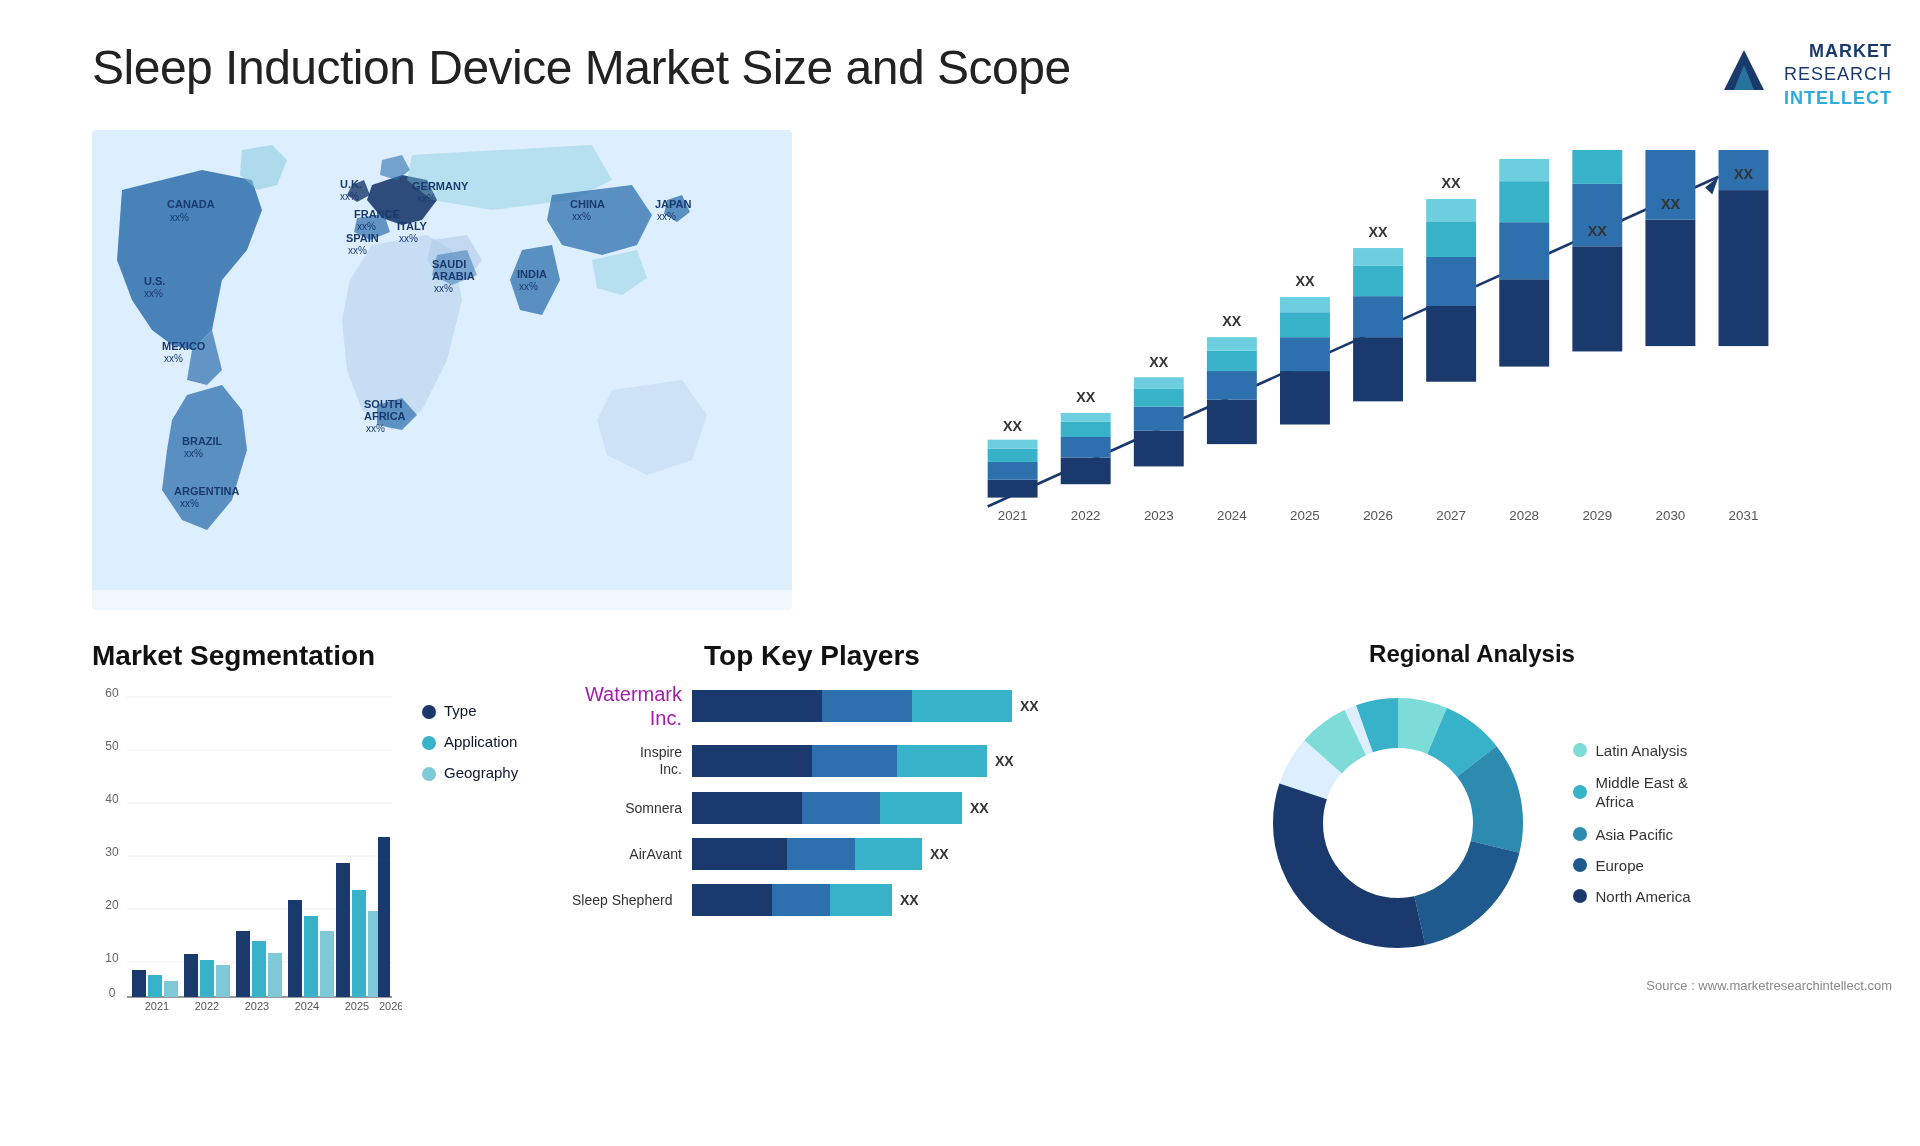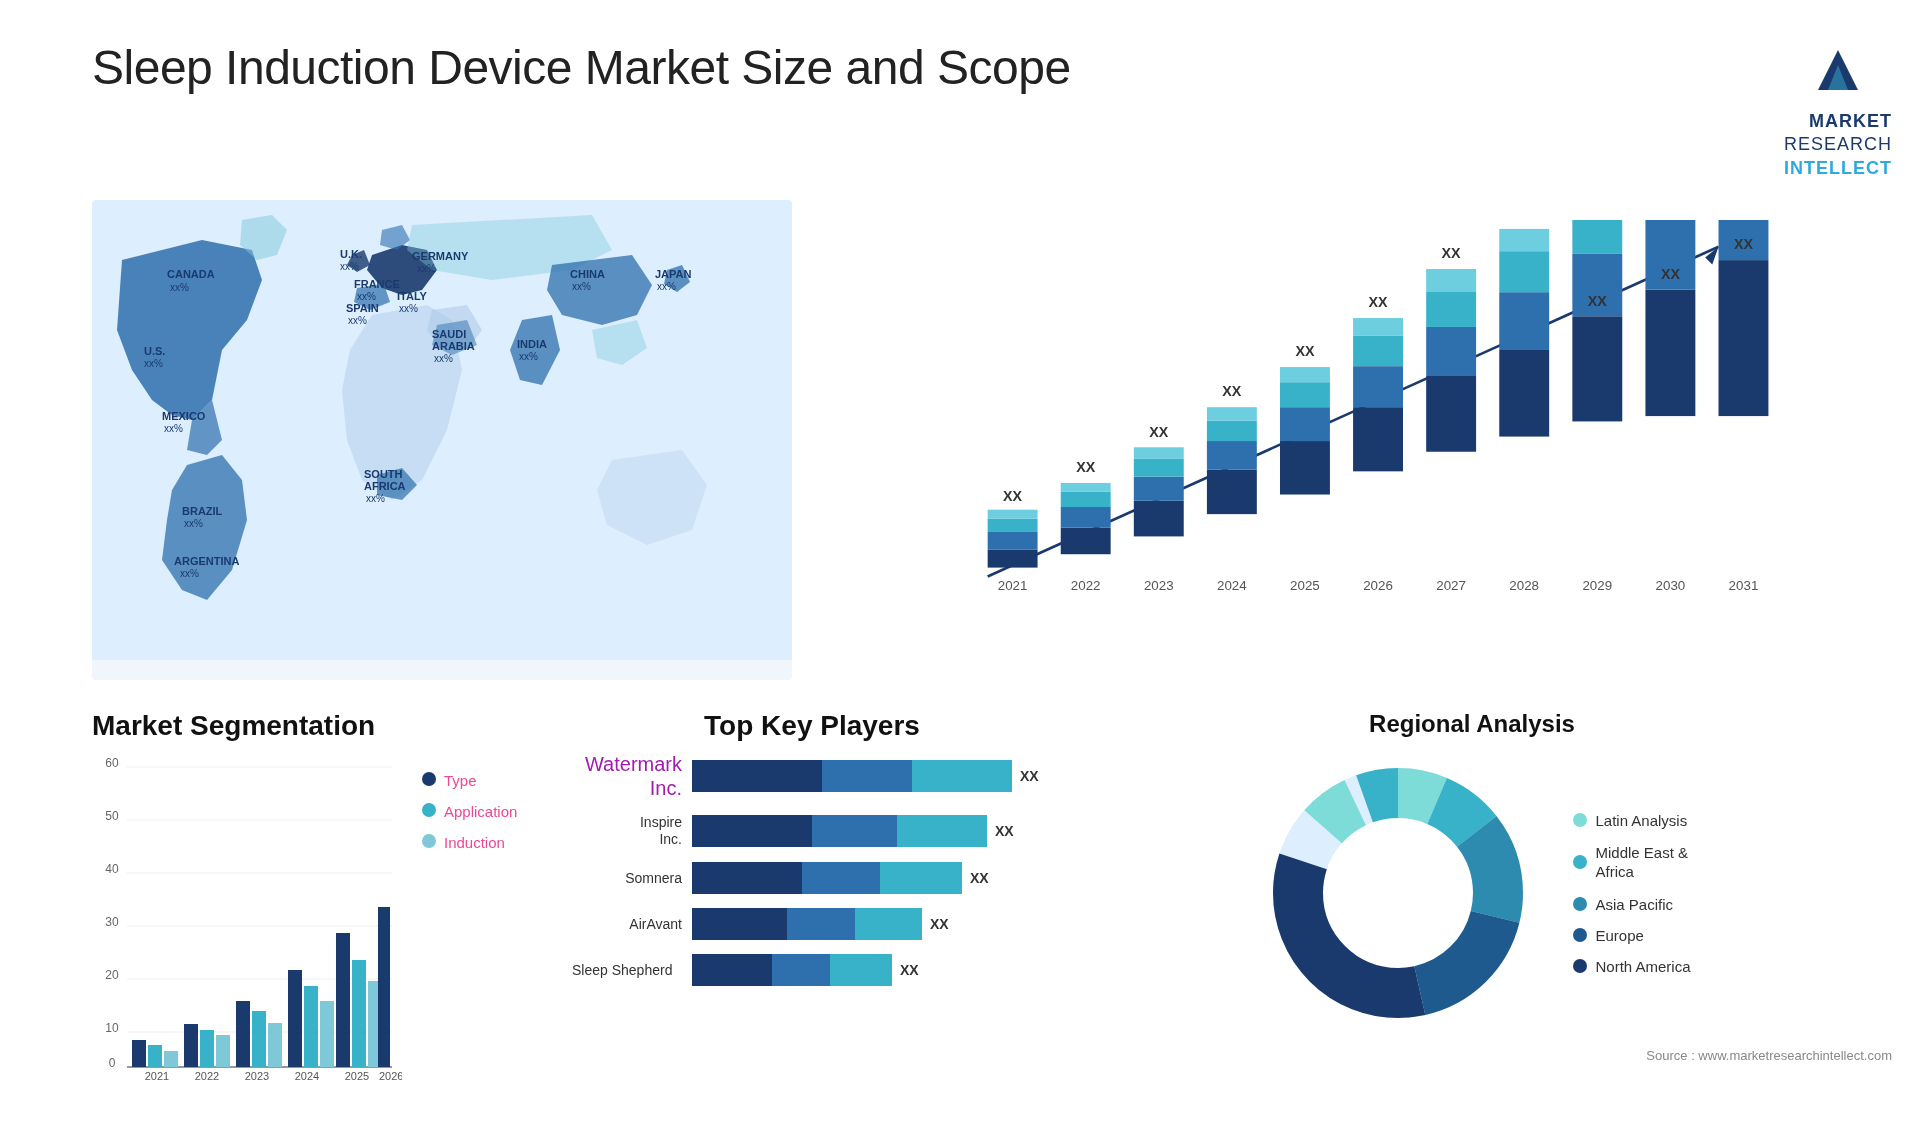--- a/index.html
+++ b/index.html
@@ -24,23 +24,22 @@
       margin-bottom: 20px;
     }
     .title {
       font-size: 48px;
       font-weight: 400;
       color: #222;
       letter-spacing: -0.5px;
     }
     .logo {
       display: flex;
-      align-items: center;
+      align-items: flex-start;
       gap: 10px;
-      flex-direction: column;
     }
     .logo-icon {
       width: 60px;
       height: 60px;
     }
     .logo-text {
       font-size: 14px;
       font-weight: 700;
       color: #1a3a5c;
       line-height: 1.3;
@@ -112,24 +111,24 @@
     }
     .seg-legend {
       display: flex;
       flex-direction: column;
       gap: 14px;
       padding-top: 20px;
       min-width: 130px;
     }
     .legend-item {
       display: flex;
-      align-items: flex-start;
+      align-items: flex-end;
       gap: 8px;
       font-size: 15px;
-      color: #ec4899;
+      color: #0f172a;
     }
     .legend-dot {
       width: 14px;
       height: 14px;
       border-radius: 50%;
       flex-shrink: 0;
     }
 
     
     .players-list {
@@ -463,21 +462,21 @@
           <div class="legend-item">
             <div class="legend-dot" style="background:#1a3a6e;"></div>
             <span>Type</span>
           </div>
           <div class="legend-item">
             <div class="legend-dot" style="background:#38b2c8;"></div>
             <span>Application</span>
           </div>
           <div class="legend-item">
             <div class="legend-dot" style="background:#7ec8d8;"></div>
-            <span>Induction</span>
+            <span>Geography</span>
           </div>
         </div>
       </div>
     </div>
 
     <div class="players-container">
       <div class="players-title">Top Key Players</div>
       <div class="players-list">
 
         <div class="player-row">

